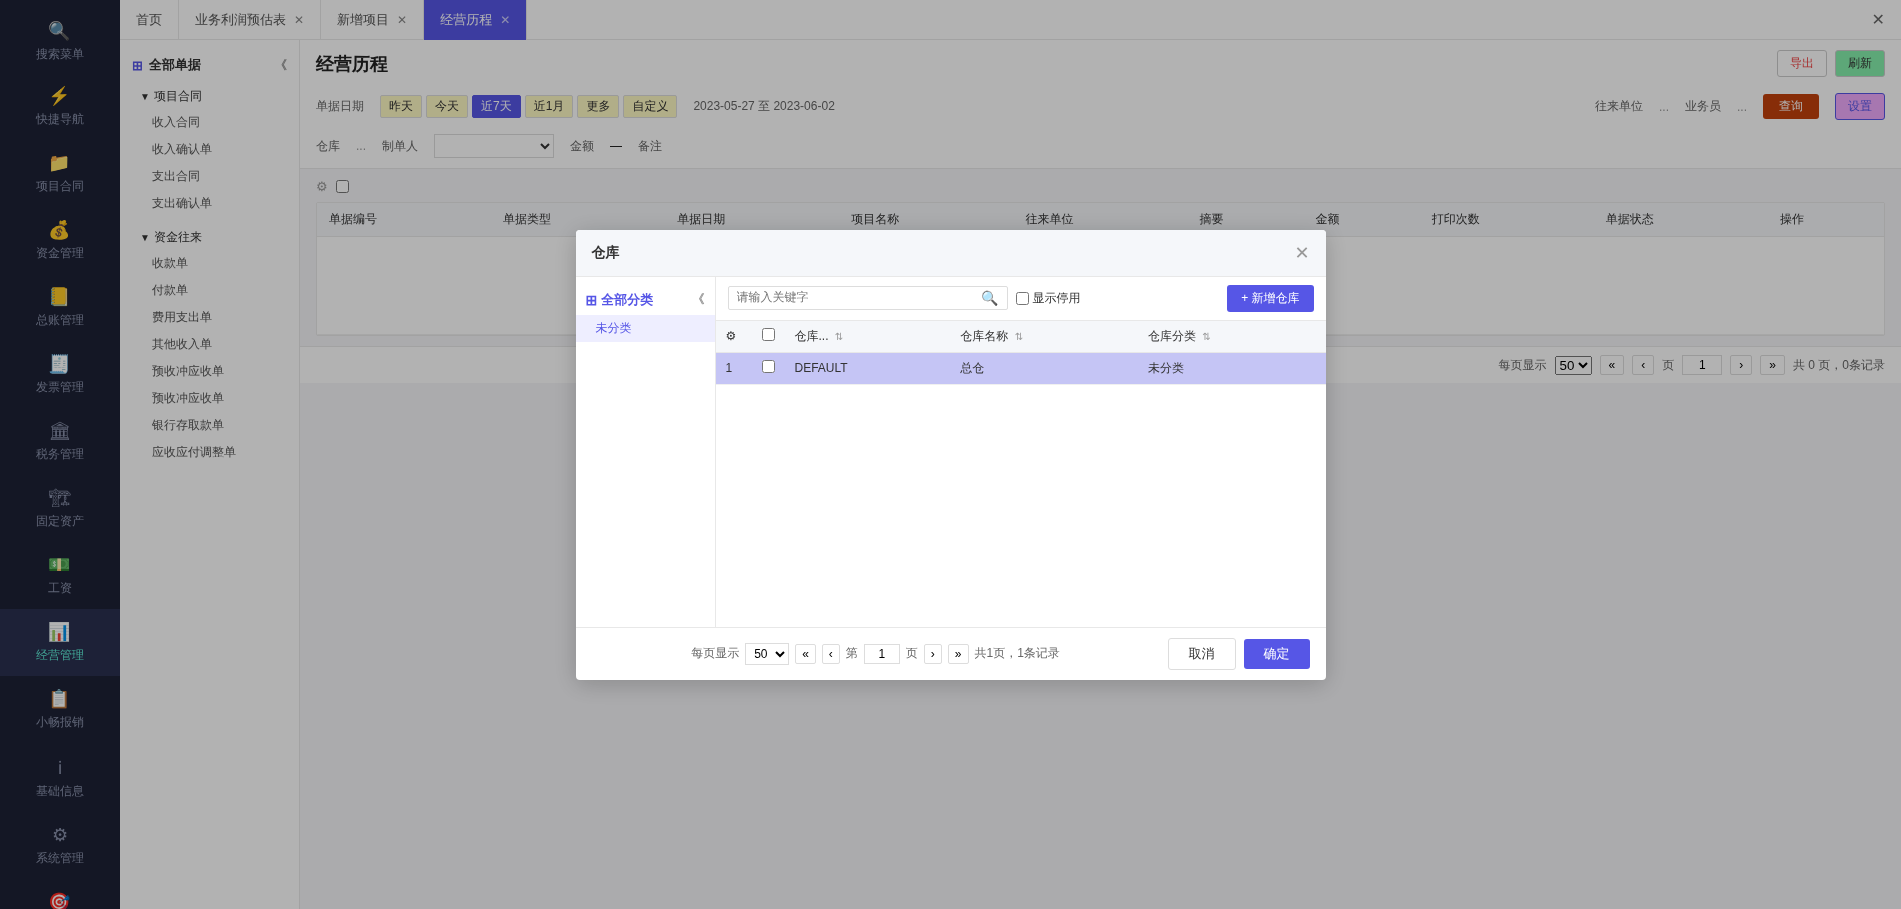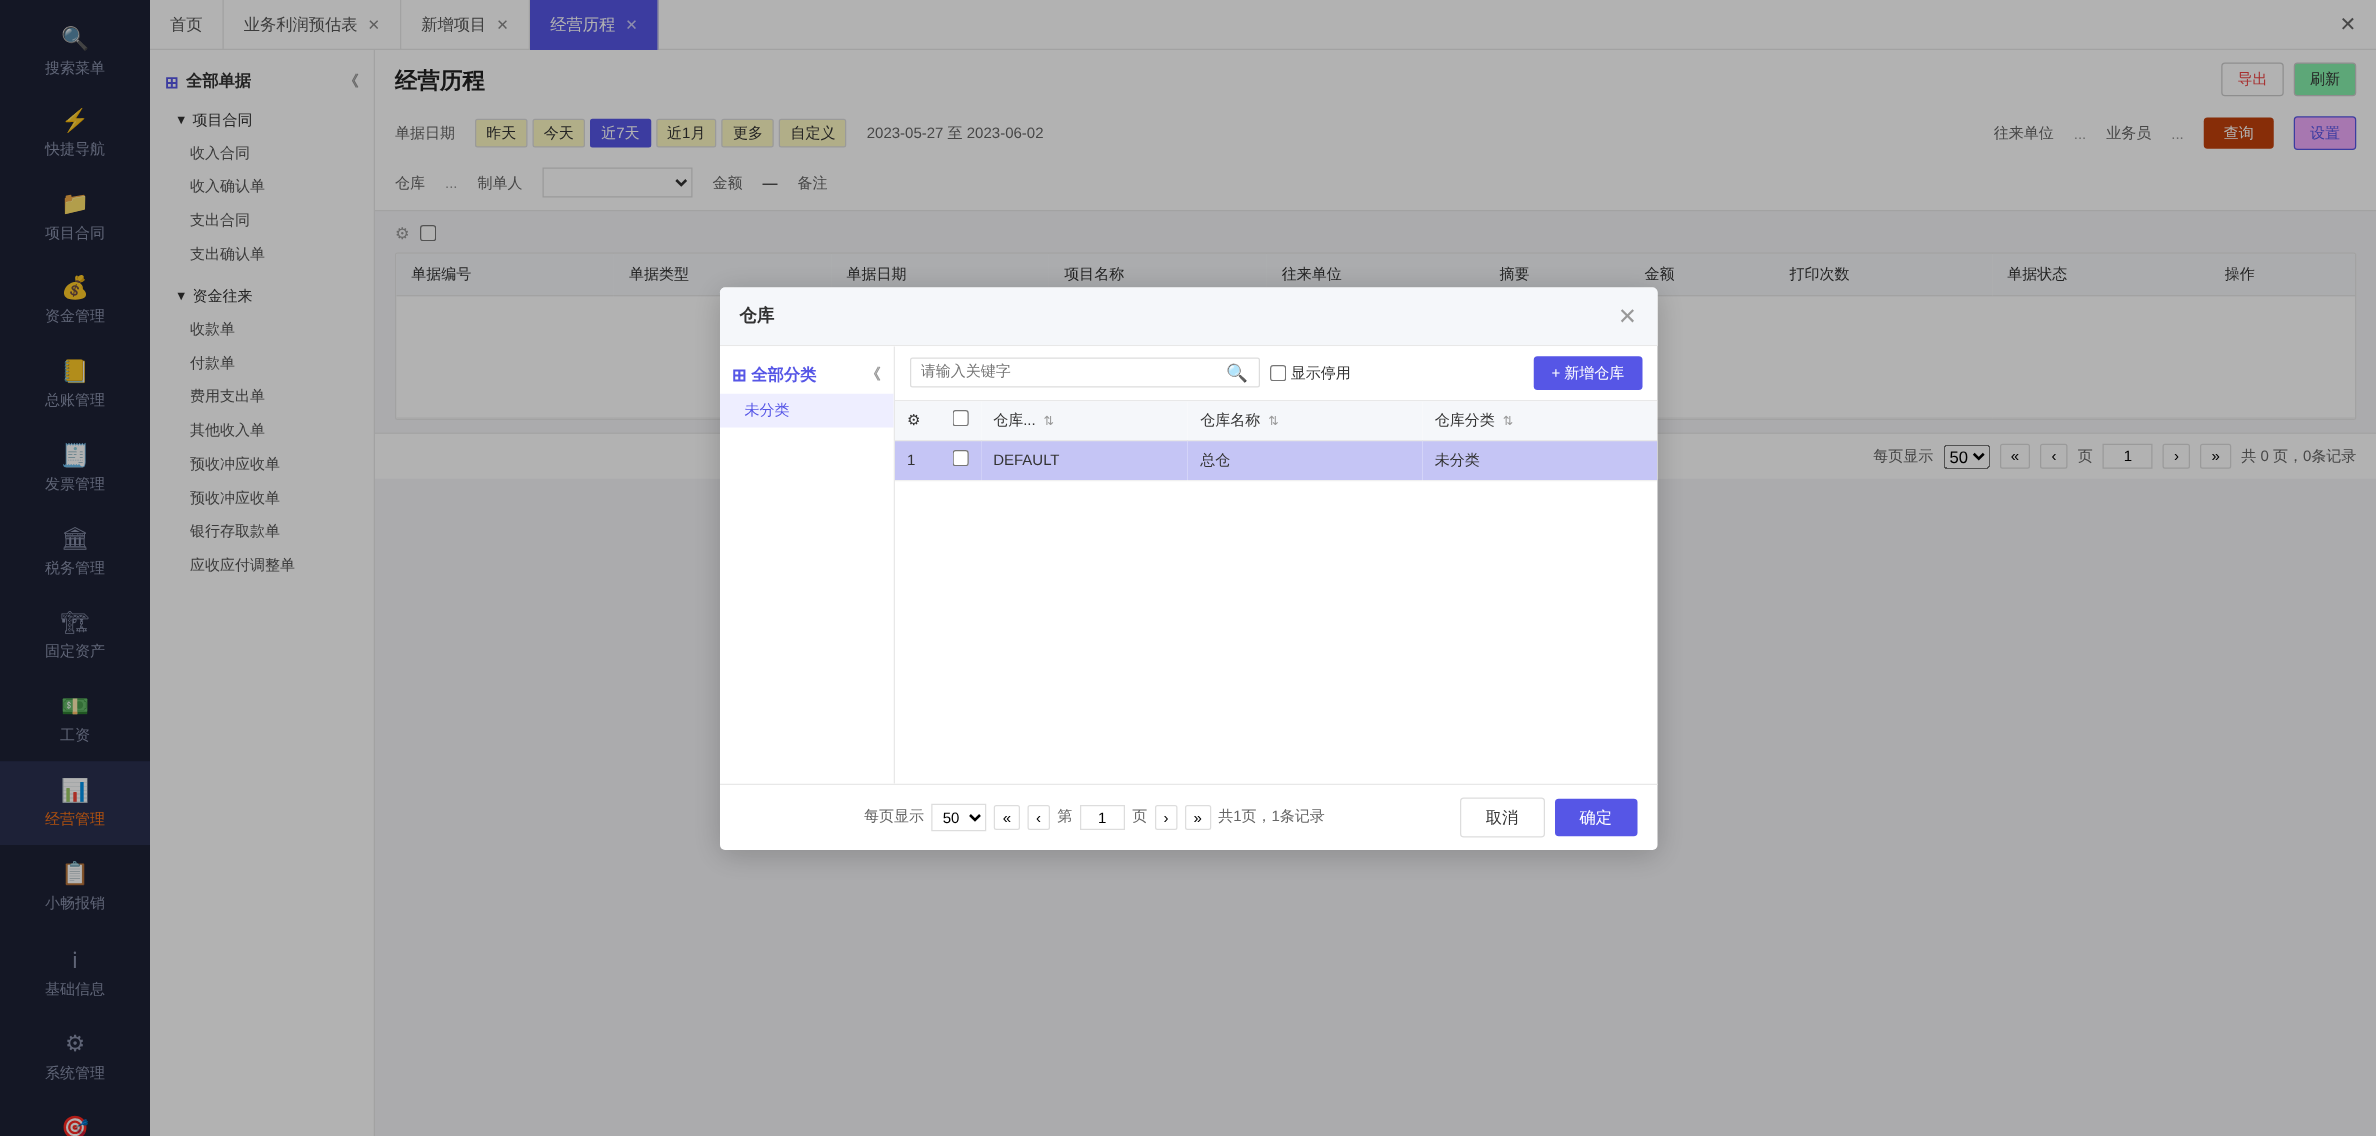--- a/index.html
+++ b/index.html
@@ -18,21 +18,21 @@
     }
     .sidebar-search {
       color: #aab; font-size: 12px; display: flex; flex-direction: column; align-items: center; padding: 10px 0; cursor: pointer; width: 100%;
     }
     .sidebar-icon { font-size: 18px; color: #8890aa; margin-bottom: 4px; }
     .sidebar-label { font-size: 12px; color: #8890aa; }
     .sidebar-item {
       display: flex; flex-direction: column; align-items: center; padding: 12px 0; width: 100%; cursor: pointer;
     }
     .sidebar-item.active { background: #2a3050; }
-    .sidebar-item.active .sidebar-label { color: #f97316; }
+    .sidebar-item.active .sidebar-label { color: #5eead4; }
     .sidebar-item.active .sidebar-icon { color: #fff; }
 
     
     .main-area {
       flex: 1;
       display: flex;
       flex-direction: column;
       height: 909px;
       overflow: hidden;
     }

